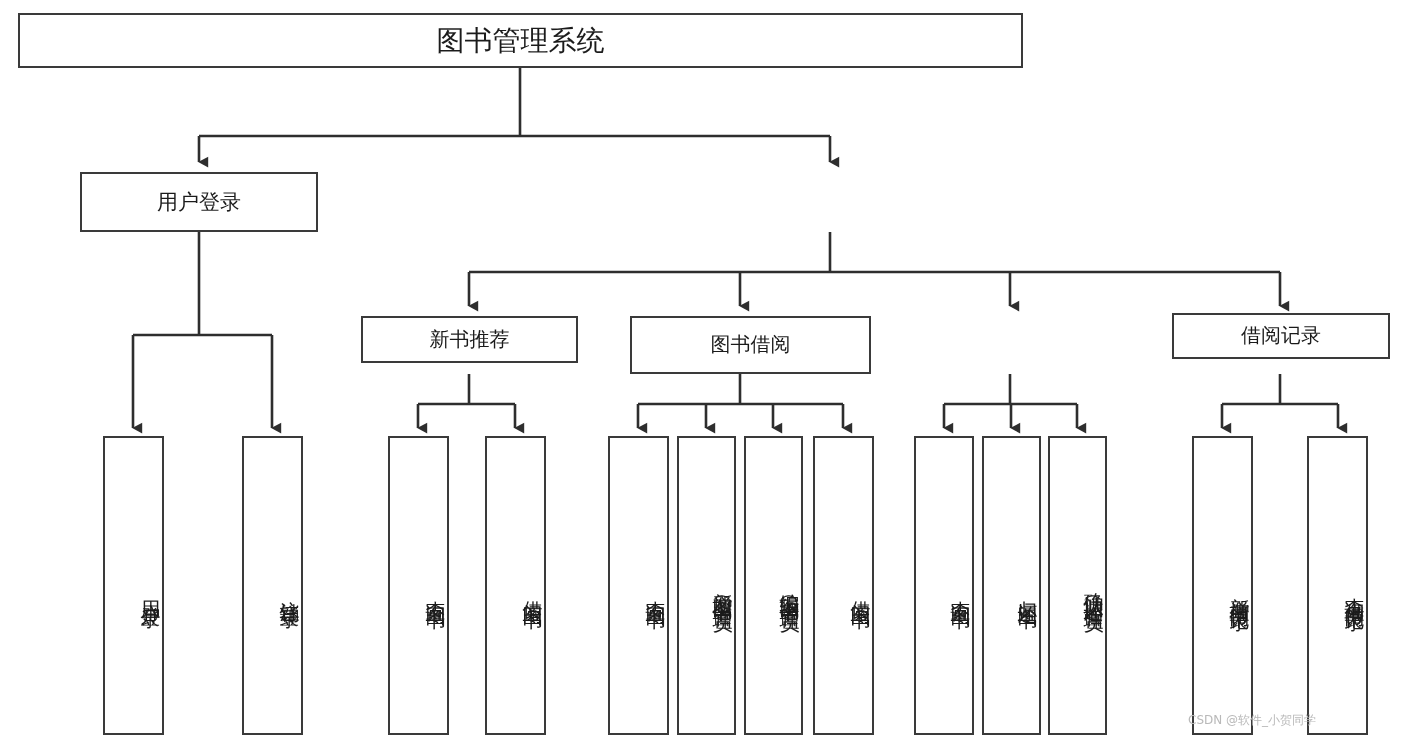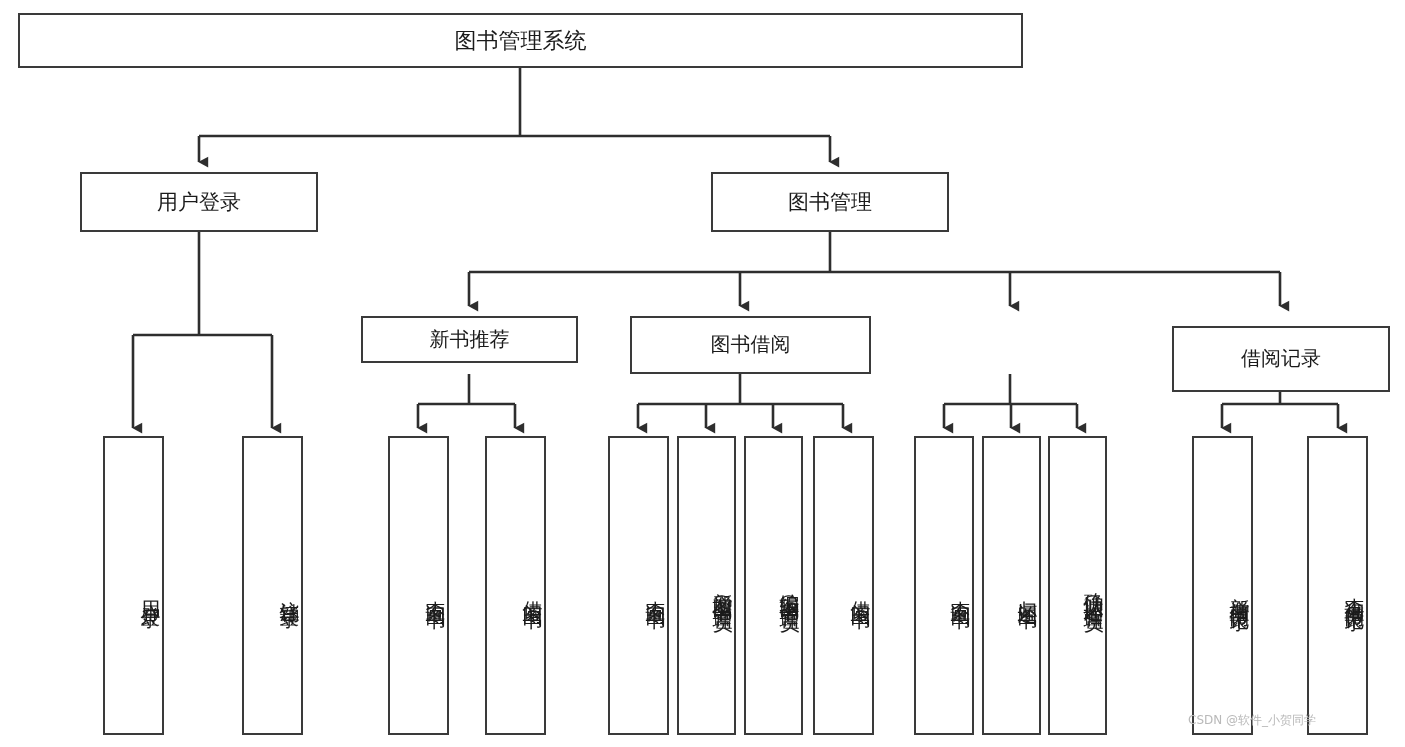--- a/index.html
+++ b/index.html
@@ -32,21 +32,21 @@
     background: #ffffff;
     border: 2.2px solid #3a3a3a;
     display: flex;
     align-items: center;
     justify-content: center;
     color: #1b1b1b;
     text-align: center;
     line-height: 1.18;
   }
   .node.root {
-    font-size: 22px;
+    font-size: 28px;
   }
   .node.level1 {
     font-size: 21px;
   }
   .node.level2 {
     font-size: 20px;
   }
   .node.leaf {
     font-size: 20px;
     writing-mode: vertical-rl;
@@ -125,28 +125,27 @@
       <path d="M1222,404 L1338,404"></path>
       <path d="M1222,404 L1222,428" marker-end="url(#arw)"></path>
       <path d="M1338,404 L1338,428" marker-end="url(#arw)"></path>
     </g>
   </svg>
 
   <div class="node root" style="left:18px; top:13px; width:1005px; height:55px;">图书管理系统</div>
 
   <div class="node level1" style="left:80px; top:172px; width:238px; height:60px;">用户登录</div>
 
-  <div class="node level1" style="left:711px; top:172px; width:238px; height:60px;">图书管理</div>
 
   <div class="node level2" style="left:361px; top:316px; width:217px; height:47px;">新书推荐</div>
 
   <div class="node level2" style="left:630px; top:316px; width:241px; height:58px;">图书借阅</div>
 
 
-  <div class="node level2" style="left:1172px; top:326px; width:218px; height:66px;">借阅记录</div>
+  <div class="node level2" style="left:1172px; top:313px; width:218px; height:46px;">借阅记录</div>
 
   <div class="node leaf" style="left:103px; top:436px; width:61px; height:299px;">
     <span class="vtext">用户登录</span>
   </div>
   <div class="node leaf" style="left:242px; top:436px; width:61px; height:299px;">
     <span class="vtext">注销登录</span>
   </div>
 
   <div class="node leaf" style="left:388px; top:436px; width:61px; height:299px;">
     <span class="vtext">查询图书</span>

